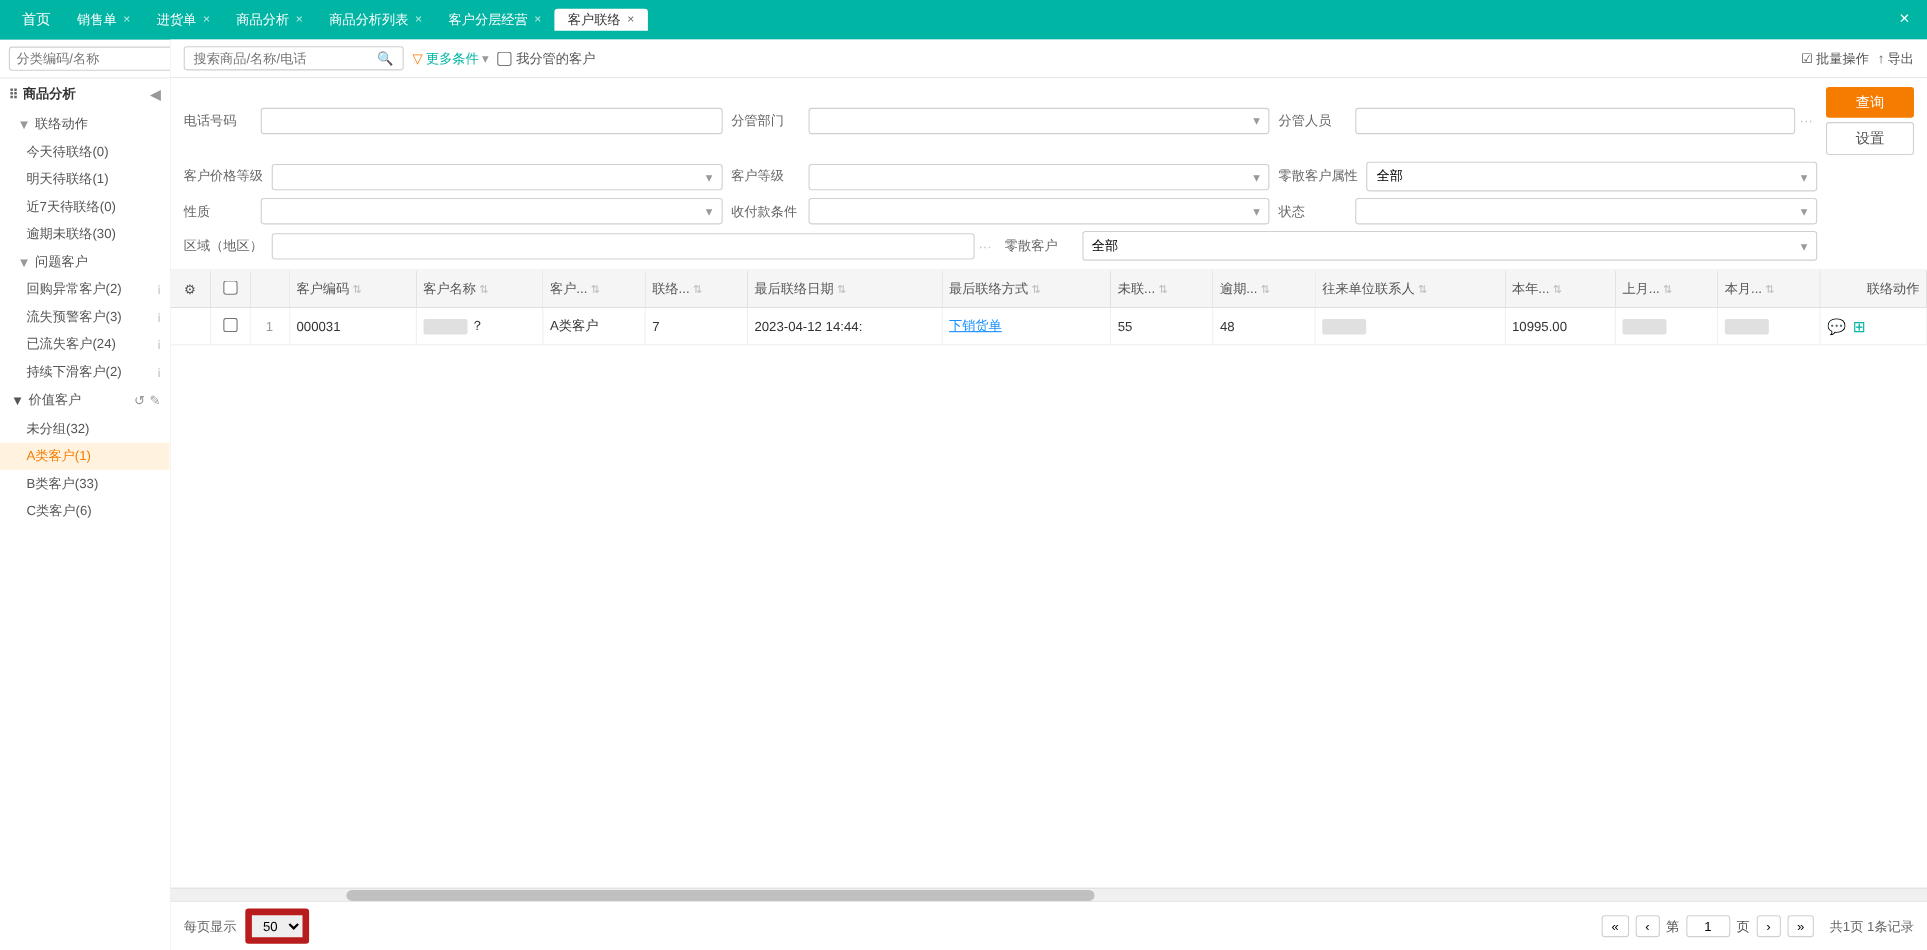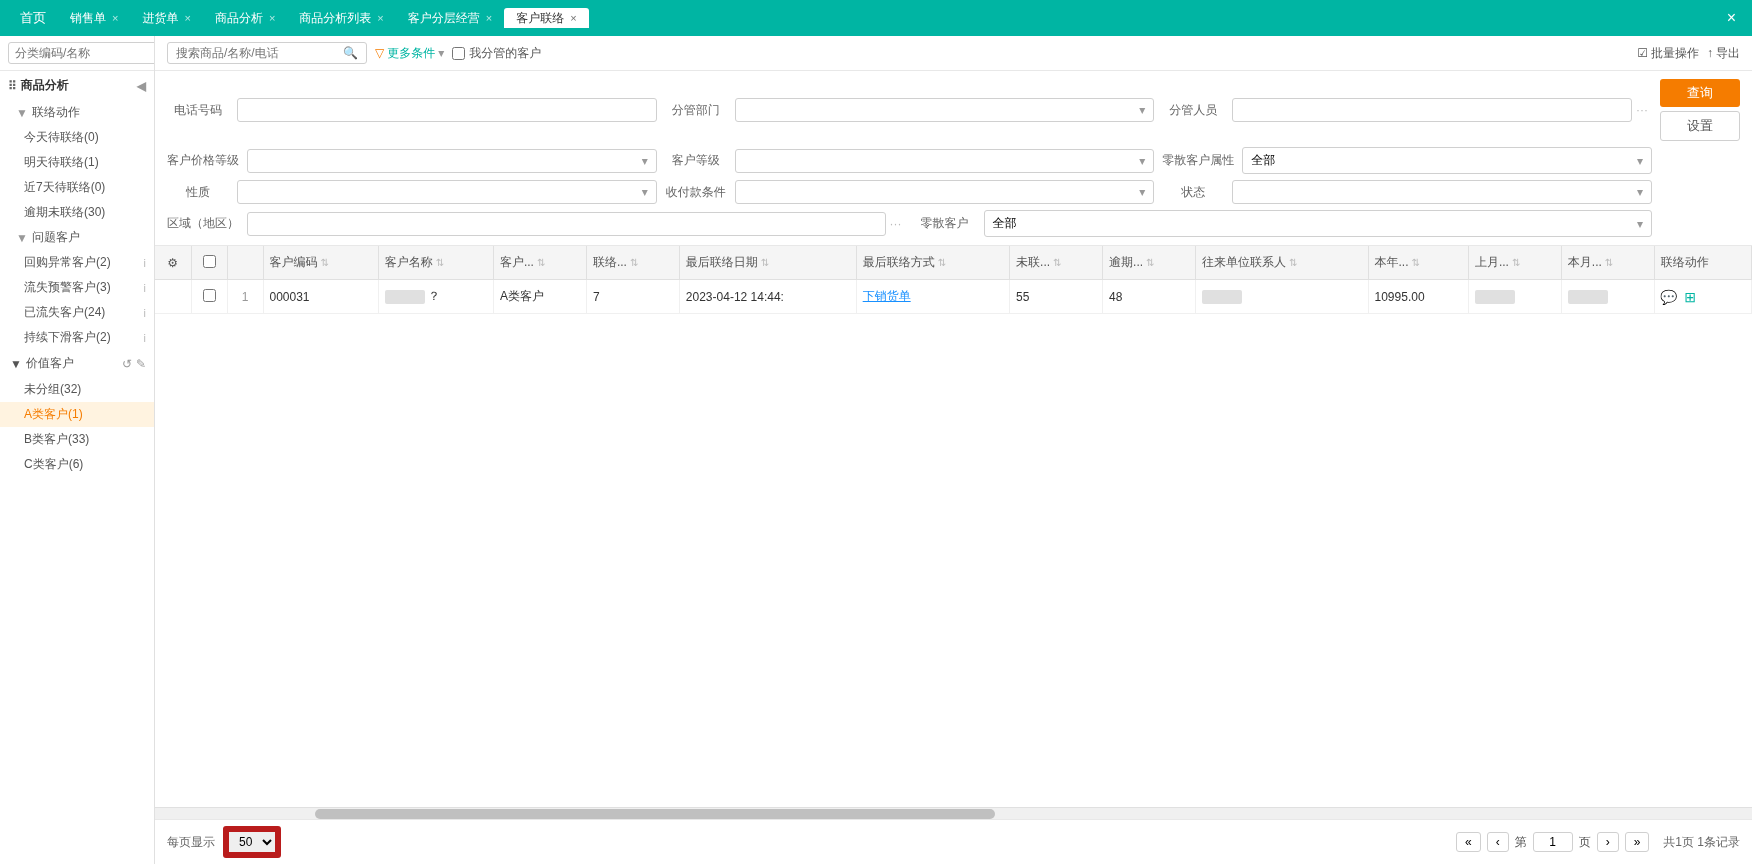--- a/index.html
+++ b/index.html
@@ -208,21 +208,21 @@
     .filter-field {
       display: flex;
       align-items: center;
       flex: 1;
       min-width: 0;
     }
     .filter-field label {
       color: #666;
       white-space: nowrap;
       min-width: 70px;
-      text-align: center;
+      text-align: left;
       padding-right: 8px;
     }
     .filter-field .field-input {
       flex: 1;
       border: 1px solid #d0d0d0;
       border-radius: 3px;
       padding: 4px 8px;
       font-size: 12px;
       outline: none;
       background: #fff;
@@ -279,21 +279,21 @@
     table {
       width: 100%;
       border-collapse: collapse;
       min-width: 1400px;
     }
     thead th {
       background: #f5f5f5;
       border-bottom: 1px solid #e0e0e0;
       border-right: 1px solid #e0e0e0;
       padding: 8px 6px;
-      text-align: left;
+      text-align: right;
       color: #555;
       font-weight: normal;
       white-space: nowrap;
       position: sticky;
       top: 0;
       z-index: 1;
     }
     thead th:first-child { border-left: none; }
     tbody tr {
       border-bottom: 1px solid #f0f0f0;

